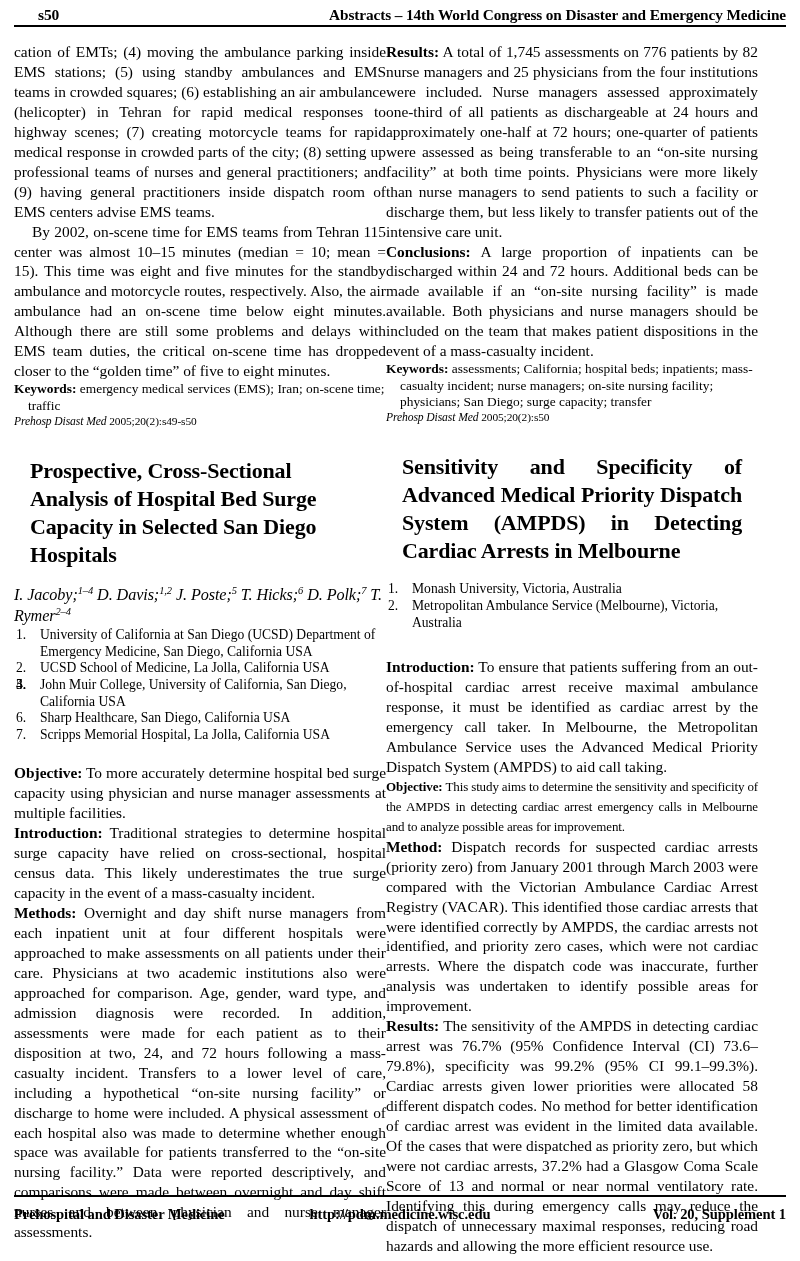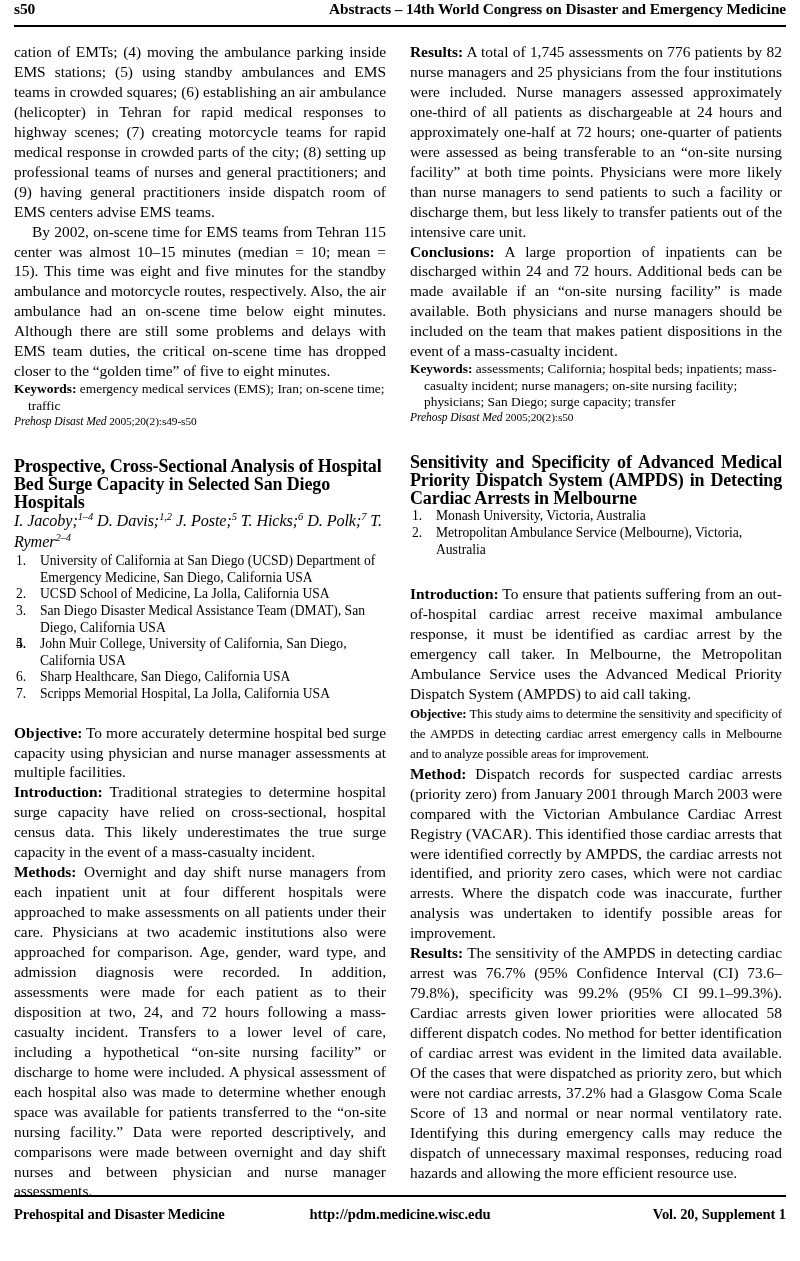--- a/index.html
+++ b/index.html
@@ -22,47 +22,47 @@
     height: 1261px;
     box-sizing: border-box;
     padding: 0 14px;
   }
 
   
   .running-head {
     position: relative;
     height: 24px;
     display: flex;
-    align-items: flex-start;
+    align-items: flex-end;
     justify-content: space-between;
     font-weight: bold;
     font-size: 15.5px;
     line-height: 18px;
     letter-spacing: -0.1px;
+    margin-left: 24px;
   }
   .folio {
     font-weight: bold;
     font-size: 15.5px;
   }
   .running-title {
     font-weight: bold;
     font-size: 15.3px;
     text-align: right;
     white-space: nowrap;
   }
   .rule-top {
     border-top: 2px solid #000;
     margin-top: 1px;
     width: 100%;
   }
 
   
   .columns {
     display: flex;
-    gap: 24px;
     margin-top: 15px;
     height: 1140px;
     align-items: flex-start;
   }
   .col {
     width: 372px;
     flex: 0 0 372px;
   }
 
   
@@ -110,24 +110,24 @@
   p.citation .roman {
     font-style: normal;
     font-size: 11.4px;
   }
 
   
   .abstract-head {
     margin-top: 28px;
   }
   h2.abs-title {
-    margin: 0;
-    font-weight: bold;
-    font-size: 18px;
-    line-height: 18px;
+    margin: 16px;
+    font-weight: bold;
+    font-size: 22px;
+    line-height: 28px;
     letter-spacing: -0.15px;
   }
   h2.abs-title.justify {
     text-align: justify;
   }
   .authors {
     margin: 0;
     font-style: italic;
     font-size: 16.2px;
     line-height: 20.6px;
@@ -213,21 +213,21 @@
       <p class="citation"><span>Prehosp Disast Med</span><span class="roman"> 2005;20(2):s49-s50</span></p>
 
       <div class="abstract-head">
         <h2 class="abs-title">Prospective, Cross-Sectional Analysis of Hospital Bed Surge Capacity in Selected San Diego Hospitals</h2>
         <p class="authors">
           <em>I. Jacoby;<sup>1–4</sup> D. Davis;<sup>1,2</sup> J. Poste;<sup>5</sup> T. Hicks;<sup>6</sup> D. Polk;<sup>7</sup> T. Rymer<sup>2–4</sup></em>
         </p>
         <ol class="affils">
           <li><span class="num">1.</span><span>University of California at San Diego (UCSD) Department of Emergency Medicine, San Diego, California USA</span></li>
           <li><span class="num">2.</span><span>UCSD School of Medicine, La Jolla, California USA</span></li>
-          <li><span class="num">3.</span><span>San Diego Disaster Medical Assistance Team (DMAT), San Diego, California USA</span></li>
+          <li><span class="num">3.</span></li>
           <li><span class="num">4.</span></li>
           <li><span class="num">5.</span><span>John Muir College, University of California, San Diego, California USA</span></li>
           <li><span class="num">6.</span><span>Sharp Healthcare, San Diego, California USA</span></li>
           <li><span class="num">7.</span><span>Scripps Memorial Hospital, La Jolla, California USA</span></li>
         </ol>
       </div>
 
       <div class="gap-md"></div>
 
       <p class="body"><span class="lead">Objective:</span><span> To more accurately determine hospital bed surge capacity using physician and nurse manager assessments at multiple facilities.</span></p>

